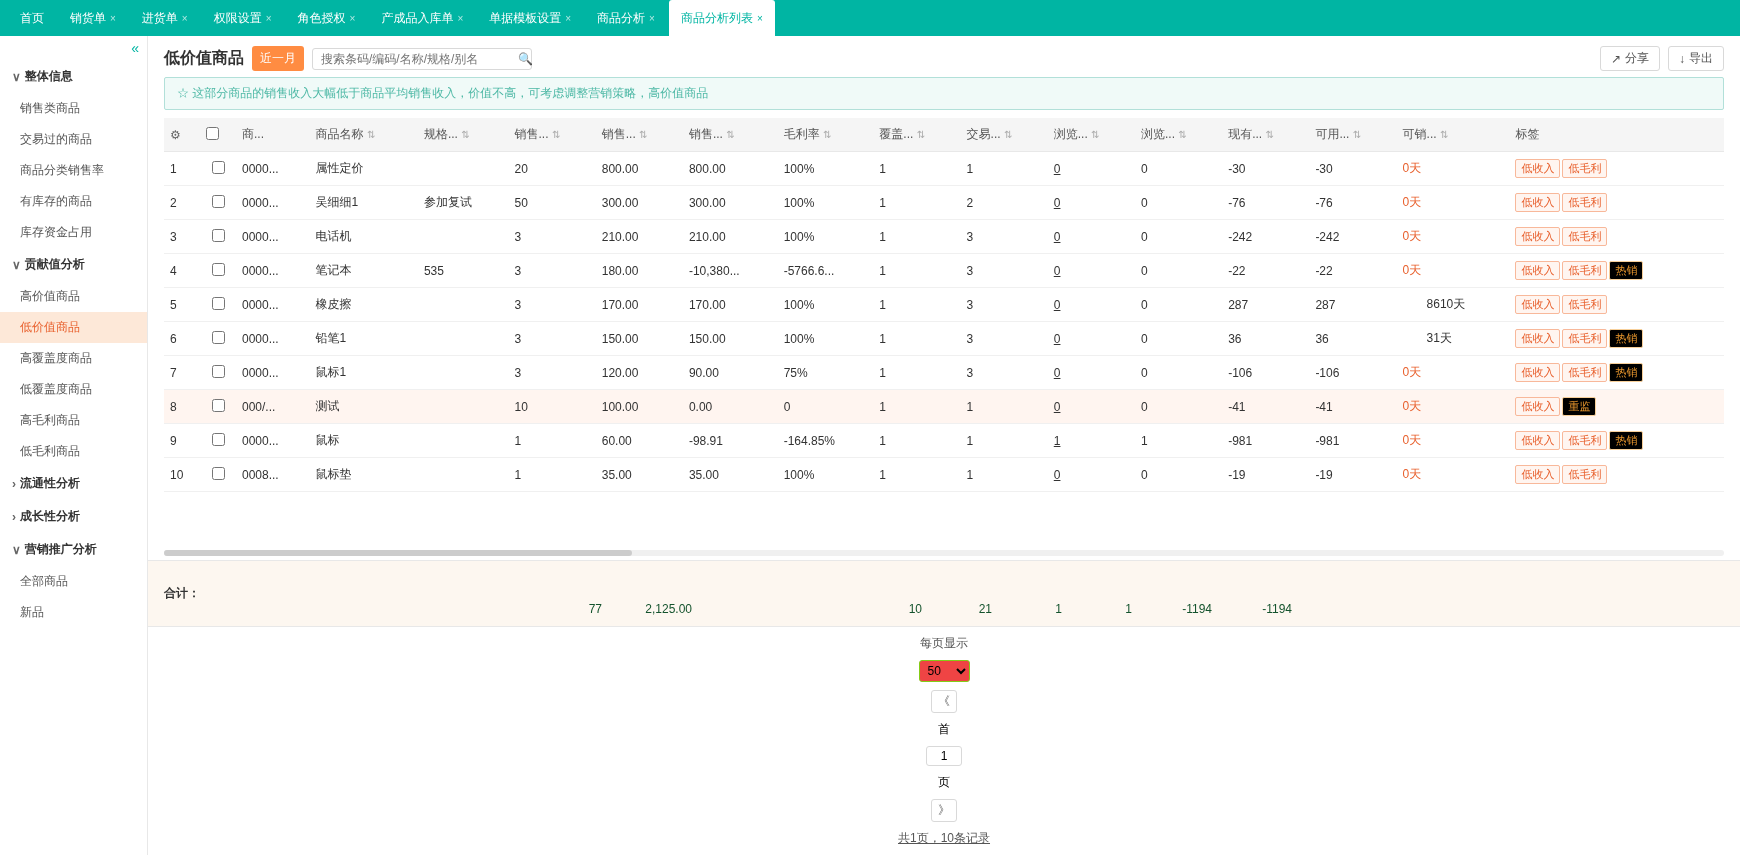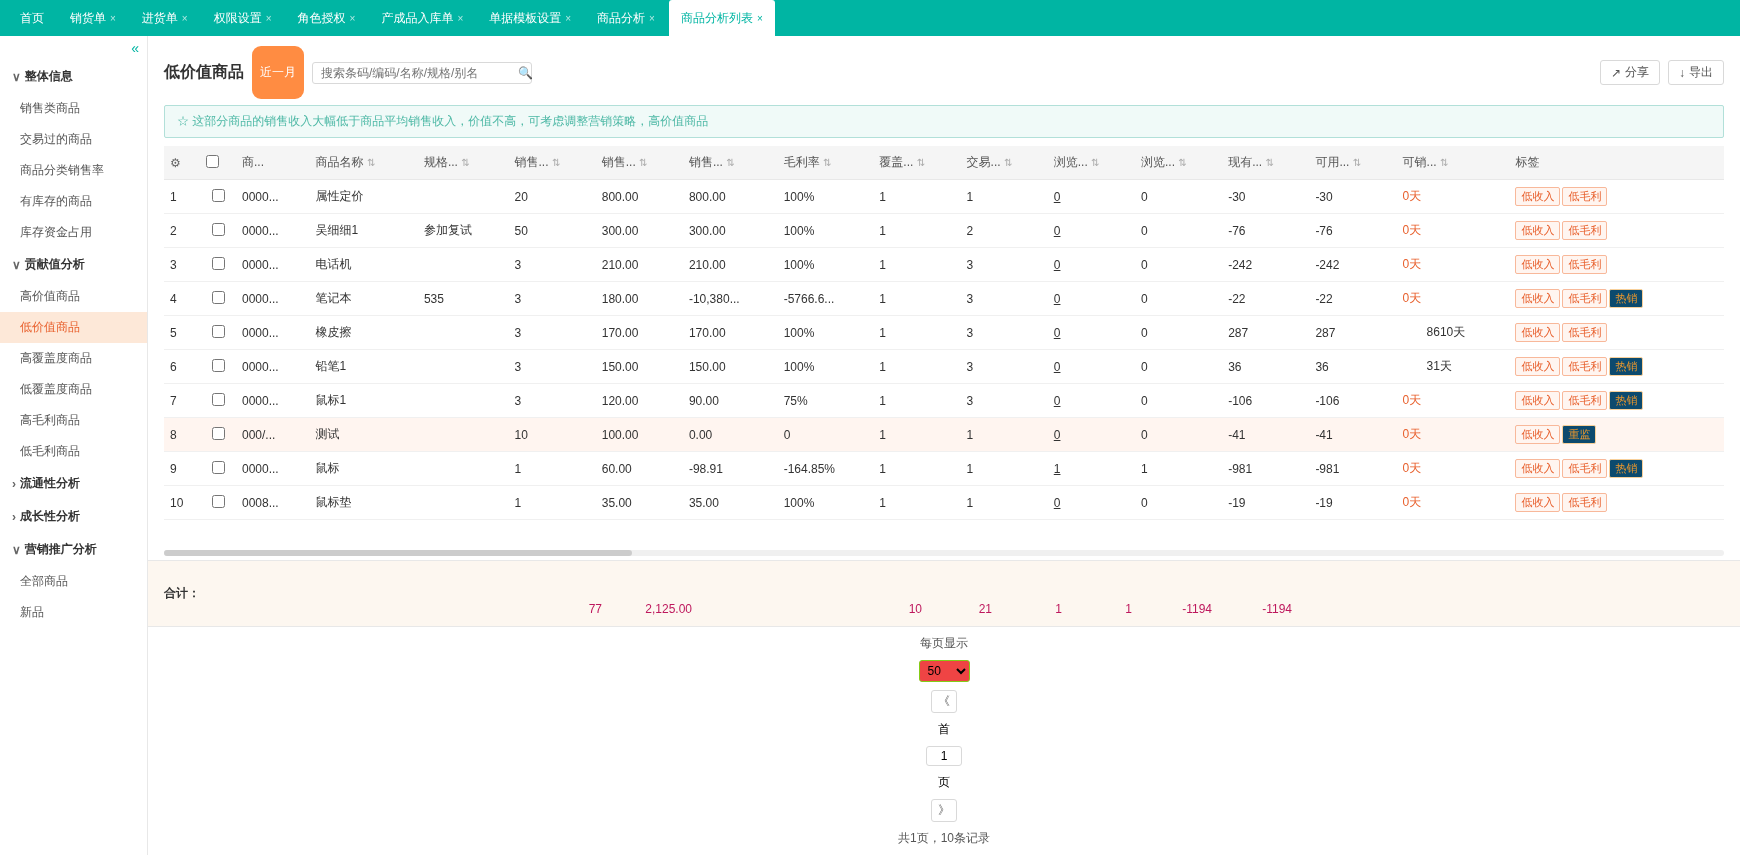--- a/index.html
+++ b/index.html
@@ -72,22 +72,22 @@
     }
     .page-title {
       font-size: 16px;
       font-weight: bold;
       color: #333;
     }
     .filter-btn {
       background: #ff8c42;
       color: #fff;
       border: none;
-      border-radius: 9px;
-      padding: 18px 8px;
+      border-radius: 3px;
+      padding: 4px 8px;
       cursor: pointer;
       font-size: 12px;
     }
     .search-box {
       border: 1px solid #d9d9d9;
       border-radius: 3px;
       padding: 3px 24px 3px 8px;
       width: 220px;
       outline: none;
       color: #999;
@@ -150,21 +150,21 @@
     }
     tr.highlighted td { background: #fff5f0; }
     .tag {
       display: inline-block;
       border-radius: 2px;
       padding: 1px 5px;
       font-size: 11px;
       margin-right: 2px;
     }
     .tag-red { color: #e8602d; border: 1px solid #f8b89a; background: #fff5f0; }
-    .tag-orange { color: #e8962d; border: 1px solid #f8d09a; background: #0c4a6e; }
+    .tag-orange { color: #e8962d; border: 1px solid #f8d09a; background: #000000; }
     .days-red { color: #e8602d; text-align: center; }
     .days-gray { color: #333; margin-left: 24px; }
     .link-underline { text-decoration: underline; color: #333; cursor: pointer; }
     .checkbox-cell { text-align: center; }
     input[type=checkbox] { cursor: pointer; }
     .gear-icon { color: #666; cursor: pointer; }
 
     
     .footer-summary {
       background: #fdf7f0;
@@ -176,21 +176,21 @@
     }
     .summary-label { color: #333; font-weight: bold; margin-right: 16px; }
     .summary-values {
       display: flex;
       flex: 1;
       gap: 0;
     }
     .summary-cell {
       text-align: right;
       padding: 0 6px;
-      color: #be185d;
+      color: #14532d;
       margin-top: 31px;
     }
 
     
     .pagination {
       display: flex;
       align-items: center;
       justify-content: flex-end;
       padding: 8px 16px;
       background: #fff;
@@ -213,21 +213,21 @@
       cursor: pointer;
       color: #555;
     }
     .page-input {
       border: 1px solid #d9d9d9;
       border-radius: 3px;
       width: 36px;
       text-align: center;
       padding: 2px;
     }
-    .page-total { color: #555; }
+    .page-total { color: #555; text-decoration: underline; }
 
     .scrollbar-track {
       background: #f0f0f0;
       height: 6px;
       margin: 0 16px 4px;
       border-radius: 3px;
     }
     .scrollbar-thumb {
       background: #ccc;
       height: 6px;

